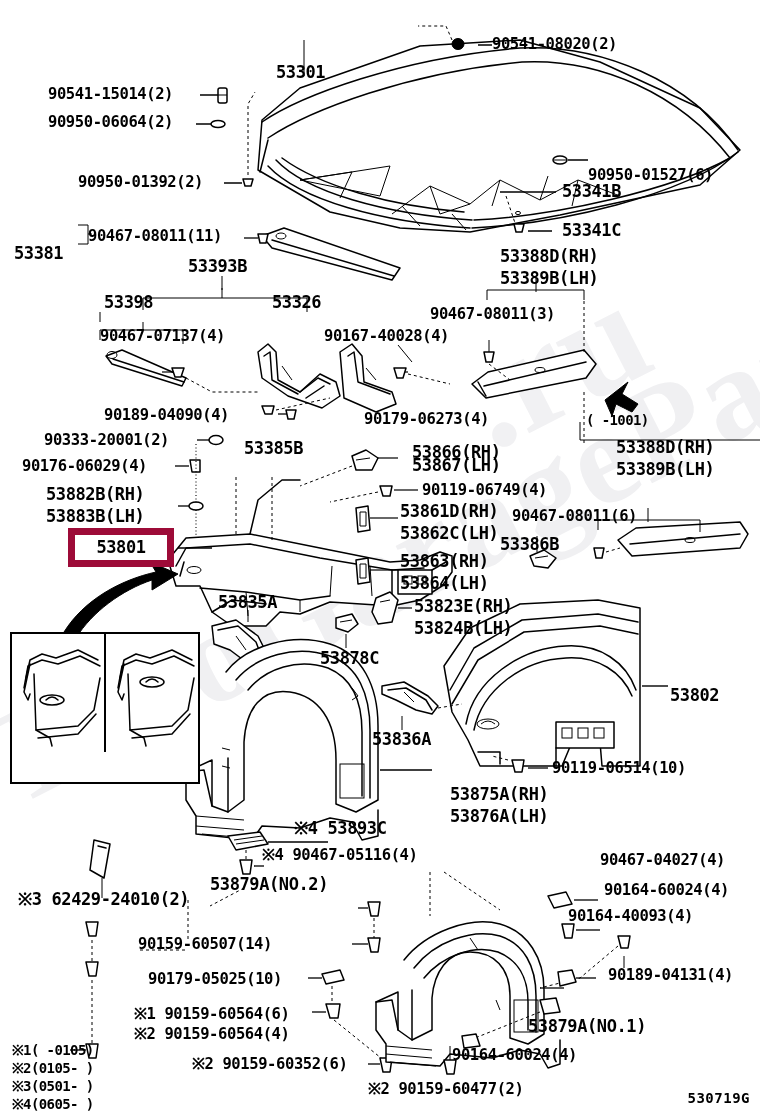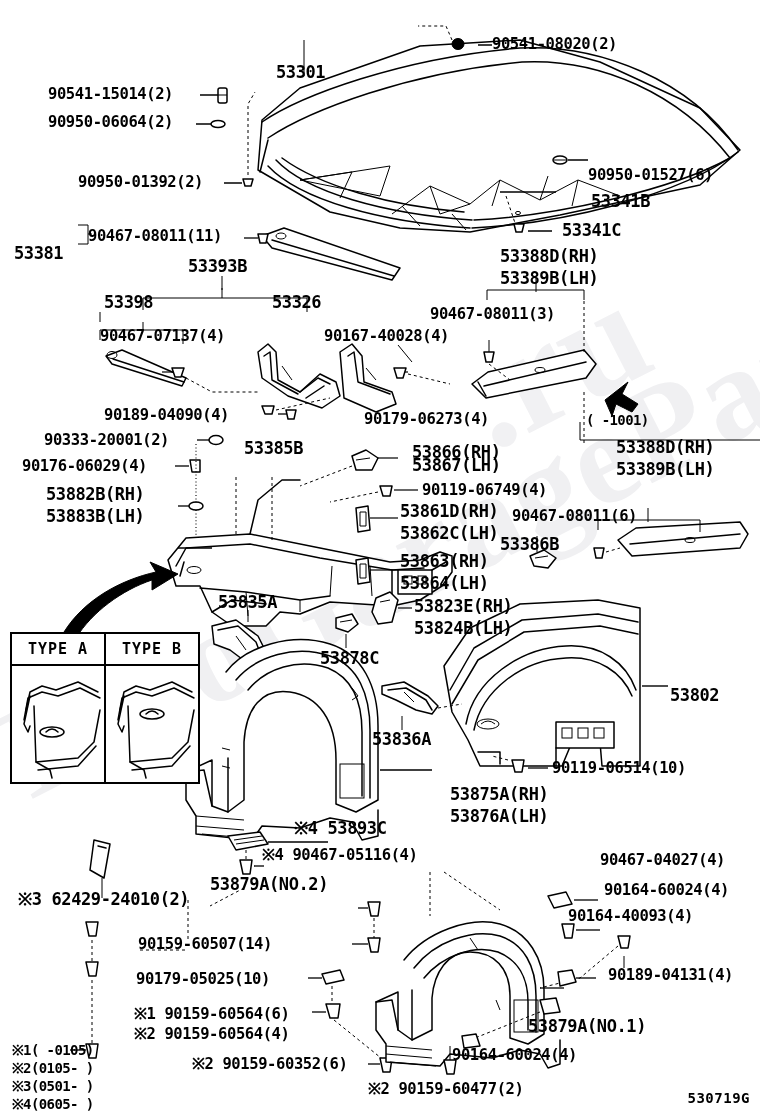--- a/index.html
+++ b/index.html
@@ -406,21 +406,21 @@
     <line class="ln" x1="70" y1="1050" x2="86" y2="1050" stroke-width="1.3"></line>
 
   </svg>
 
   <div class="lb big" style="left:276px;top:28px;margin-top:36px;">53301</div>
   <div class="lb" style="left:492px;top:36px;">90541-08020(2)</div>
   <div class="lb" style="left:48px;top:86px;">90541-15014(2)</div>
   <div class="lb" style="left:48px;top:114px;">90950-06064(2)</div>
   <div class="lb" style="left:588px;top:151px;margin-top:16px;">90950-01527(6)</div>
   <div class="lb" style="left:78px;top:174px;">90950-01392(2)</div>
-  <div class="lb big" style="left:562px;top:193px;margin-left:29px;">53341B</div>
+  <div class="lb big" style="left:562px;top:183px;">53341B</div>
   <div class="lb big" style="left:562px;top:222px;">53341C</div>
 
   <div class="lb big" style="left:14px;top:216px;margin-top:29px;">53381</div>
   <div class="lb" style="left:88px;top:228px;">90467-08011(11)</div>
 
   <div class="lb big" style="left:188px;top:258px;">53393B</div>
   <div class="lb big" style="left:104px;top:294px;">53398</div>
   <div class="lb big" style="left:272px;top:294px;">53326</div>
   <div class="lb" style="left:100px;top:328px;">90467-07137(4)</div>
   <div class="lb" style="left:324px;top:328px;">90167-40028(4)</div>
@@ -445,59 +445,58 @@
   <div class="lb big" style="left:400px;top:575px;">53864(LH)</div>
   <div class="lb big" style="left:414px;top:598px;">53823E(RH)</div>
   <div class="lb big" style="left:414px;top:620px;">53824B(LH)</div>
   <div class="lb big" style="left:500px;top:536px;">53386B</div>
 
   <div class="lb s" style="left:586px;top:412px;">(      -1001)</div>
   <div class="lb big" style="left:616px;top:439px;">53388D(RH)</div>
   <div class="lb big" style="left:616px;top:461px;">53389B(LH)</div>
   <div class="lb" style="left:512px;top:508px;">90467-08011(6)</div>
 
+  <div class="hl" style="left:68px;top:528px;width:106px;height:39px;display:flex;align-items:center;justify-content:center;">
+    <span class="lb big">53801</span>
+  </div>
 
   <div class="lb big" style="left:218px;top:594px;">53835A</div>
   <div class="lb big" style="left:320px;top:650px;">53878C</div>
   <div class="lb big" style="left:372px;top:731px;">53836A</div>
   <div class="lb big" style="left:670px;top:678px;margin-top:9px;">53802</div>
   <div class="lb" style="left:552px;top:760px;">90119-06514(10)</div>
 
   <div class="lb big" style="left:450px;top:786px;">53875A(RH)</div>
   <div class="lb big" style="left:450px;top:808px;">53876A(LH)</div>
 
   <div class="lb big" style="left:294px;top:820px;">※4 53893C</div>
   <div class="lb" style="left:262px;top:847px;">※4 90467-05116(4)</div>
   <div class="lb big" style="left:210px;top:876px;">53879A(NO.2)</div>
 
   <div class="lb big" style="left:18px;top:891px;">※3 62429-24010(2)</div>
   <div class="lb" style="left:138px;top:936px;">90159-60507(14)</div>
-  <div class="lb" style="left:136px;top:971px;text-align:center;">90179-05025(10)</div>
+  <div class="lb" style="left:148px;top:971px;text-align:center;">90179-05025(10)</div>
   <div class="lb" style="left:134px;top:1006px;">※1 90159-60564(6)</div>
   <div class="lb" style="left:134px;top:1026px;">※2 90159-60564(4)</div>
   <div class="lb" style="left:192px;top:1056px;">※2 90159-60352(6)</div>
   <div class="lb" style="left:368px;top:1081px;">※2 90159-60477(2)</div>
 
   <div class="lb" style="left:600px;top:852px;">90467-04027(4)</div>
   <div class="lb" style="left:604px;top:882px;">90164-60024(4)</div>
   <div class="lb" style="left:568px;top:908px;">90164-40093(4)</div>
   <div class="lb" style="left:608px;top:967px;">90189-04131(4)</div>
   <div class="lb big" style="left:528px;top:1018px;">53879A(NO.1)</div>
   <div class="lb" style="left:452px;top:1047px;">90164-60024(4)</div>
 
   <div class="lb s" style="left:12px;top:1042px;">※1(       -0105)</div>
   <div class="lb s" style="left:12px;top:1060px;">※2(0105-       )</div>
   <div class="lb s" style="left:12px;top:1078px;">※3(0501-       )</div>
   <div class="lb s" style="left:12px;top:1096px;">※4(0605-       )</div>
 
   <div class="typebox" style="left:10px;top:632px;width:190px;height:152px;">
-    <div class="hdr">
-      <div>TYPE A</div>
-      <div>TYPE B</div>
-    </div>
     <div class="bdy">
       <div>
         <svg width="95" height="120" viewBox="0 0 95 120">
           <path class="art2" d="M14 44 L18 26 L30 20 L44 24 L66 16 L86 26" stroke-width="2"></path>
           <path class="art2" d="M12 54 L16 32 L30 26 L46 30 L68 22 L88 32" stroke-width="2"></path>
           <path class="art2" d="M18 30 L12 58 L16 66 L18 60" stroke-width="2"></path>
           <path class="art2" d="M22 40 L24 96 L38 104 L40 112" stroke-width="2"></path>
           <path class="art2" d="M24 96 L66 92 L82 76 L88 44" stroke-width="2"></path>
           <path class="art2" d="M26 104 L66 100 L84 80" stroke-width="2"></path>
           <ellipse class="art2" cx="40" cy="66" rx="12" ry="5" stroke-width="2"></ellipse>

